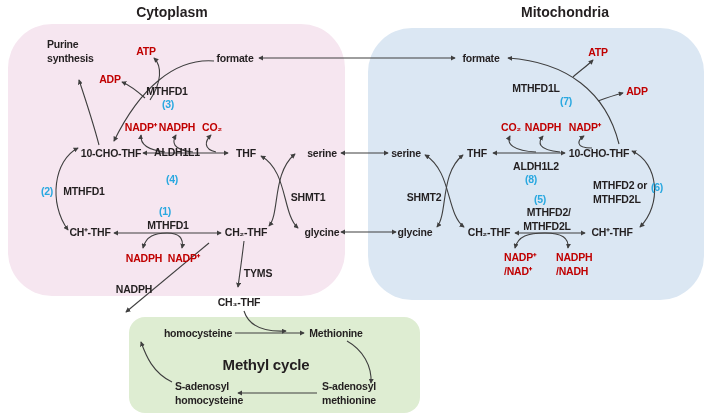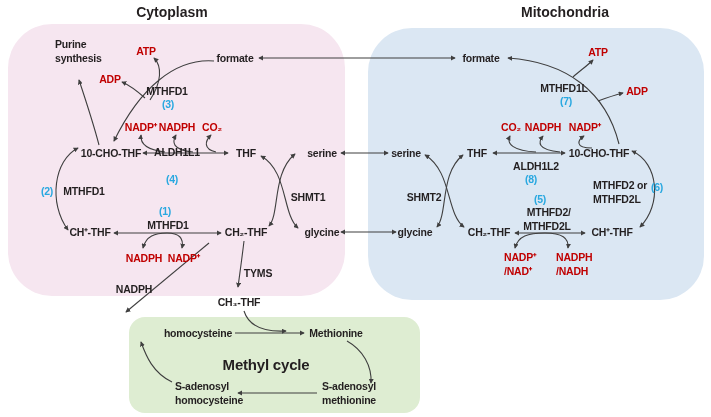--- a/index.html
+++ b/index.html
@@ -83,21 +83,21 @@
       <path d="M 515 233 H 585" marker-start="url(#ah)" marker-end="url(#ah)"></path>
       <path d="M 515 248 C 518 236 528 233 545 233 C 562 233 569 238 568 248" marker-start="url(#ah)" marker-end="url(#ah)"></path>
 
       <path d="M 632 151 C 659 163 662 205 640 227" marker-start="url(#ah)" marker-end="url(#ah)"></path>
     </g>
   </svg>
 
   <div class="lbl title" style="left:172px;top:12px">Cytoplasm</div>
   <div class="lbl title" style="left:565px;top:12px">Mitochondria</div>
 
-  <div class="lbl left" style="left:55px;top:38px">Purine
+  <div class="lbl left" style="left:47px;top:38px">Purine
 synthesis</div>
   <div class="lbl red" style="left:146px;top:51px">ATP</div>
   <div class="lbl red" style="left:110px;top:79px">ADP</div>
   <div class="lbl" style="left:235px;top:58px">formate</div>
   <div class="lbl" style="left:167px;top:91px">MTHFD1</div>
   <div class="lbl cyan" style="left:168px;top:104px">(3)</div>
   <div class="lbl red" style="left:141px;top:127px">NADP⁺</div>
   <div class="lbl red" style="left:177px;top:127px">NADPH</div>
   <div class="lbl red" style="left:212px;top:127px">CO₂</div>
   <div class="lbl" style="left:111px;top:153px">10-CHO-THF</div>
@@ -122,21 +122,21 @@
   <div class="lbl" style="left:198px;top:333px">homocysteine</div>
   <div class="lbl" style="left:336px;top:333px">Methionine</div>
   <div class="lbl mcyc" style="left:266px;top:365px">Methyl cycle</div>
   <div class="lbl left" style="left:175px;top:380px">S-adenosyl
 homocysteine</div>
   <div class="lbl left" style="left:322px;top:380px">S-adenosyl
 methionine</div>
 
   <div class="lbl" style="left:481px;top:58px">formate</div>
   <div class="lbl red" style="left:598px;top:52px">ATP</div>
-  <div class="lbl" style="left:564px;top:88px">MTHFD1L</div>
+  <div class="lbl" style="left:536px;top:88px">MTHFD1L</div>
   <div class="lbl cyan" style="left:566px;top:101px">(7)</div>
   <div class="lbl red" style="left:637px;top:91px">ADP</div>
   <div class="lbl red" style="left:511px;top:127px">CO₂</div>
   <div class="lbl red" style="left:543px;top:127px">NADPH</div>
   <div class="lbl red" style="left:585px;top:127px">NADP⁺</div>
   <div class="lbl" style="left:406px;top:153px">serine</div>
   <div class="lbl" style="left:477px;top:153px">THF</div>
   <div class="lbl" style="left:599px;top:153px">10-CHO-THF</div>
   <div class="lbl" style="left:536px;top:166px">ALDH1L2</div>
   <div class="lbl cyan" style="left:531px;top:179px">(8)</div>

